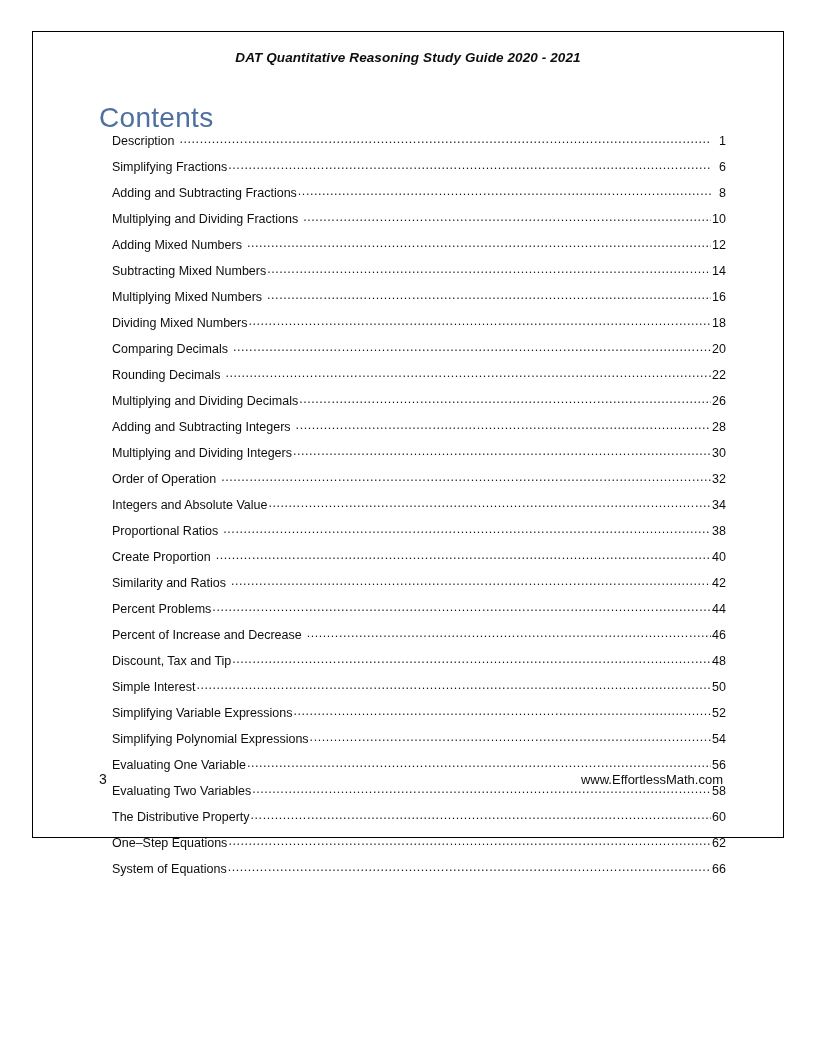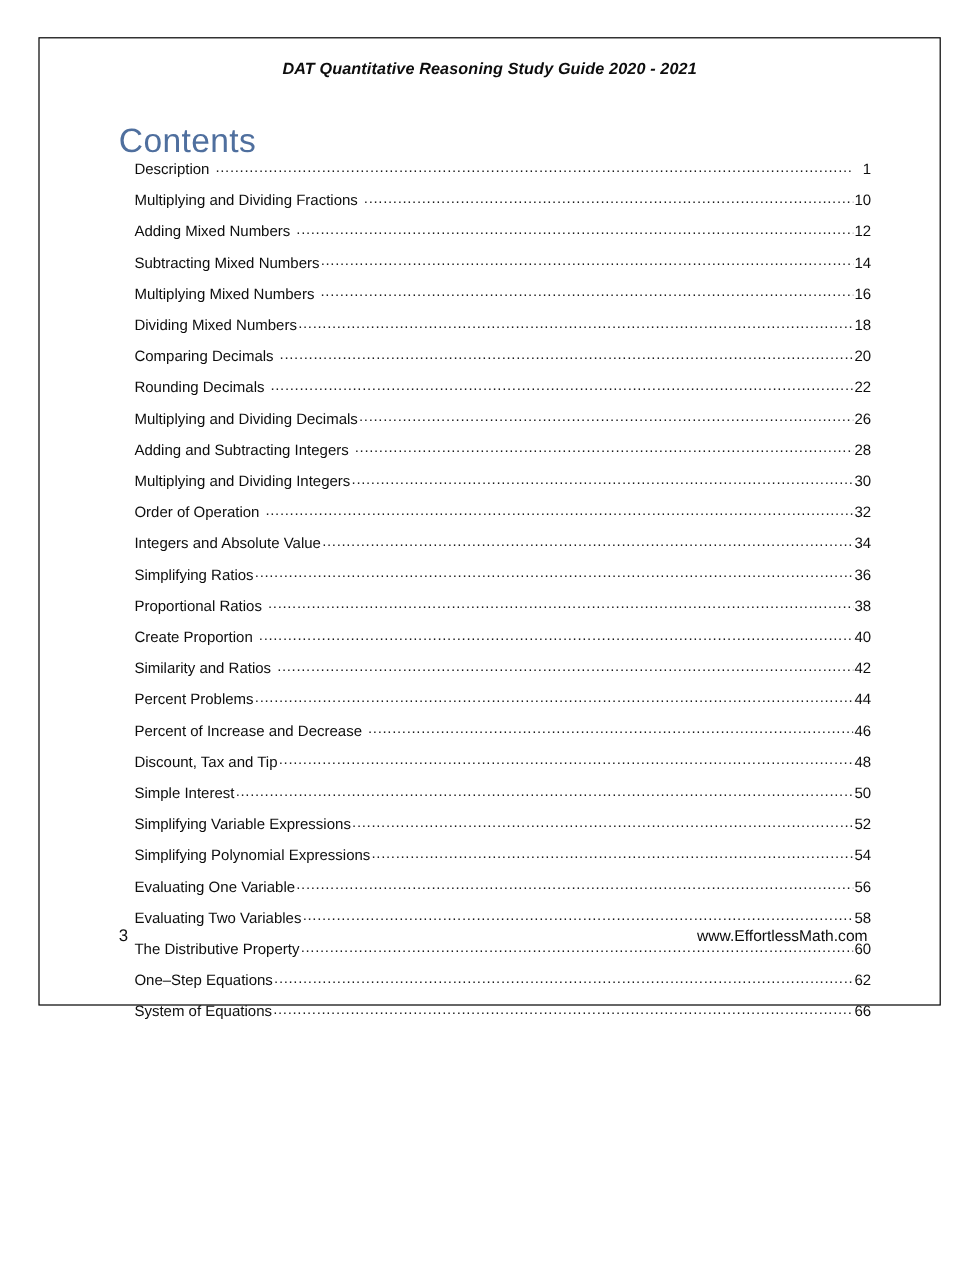--- a/index.html
+++ b/index.html
@@ -137,20 +137,30 @@
   <div id="doc-header">DAT Quantitative Reasoning Study Guide 2020 - 2021</div>
 
   <div id="contents-heading">Contents</div>
 
   <ul id="toc-list">
       <li class="toc-entry gap-before-leader">
         <span class="toc-title">Description</span>
         <span class="toc-leader"></span>
         <span class="toc-page">1</span>
       </li>
+      <li class="toc-entry">
+        <span class="toc-title">Simplifying Fractions</span>
+        <span class="toc-leader"></span>
+        <span class="toc-page">6</span>
+      </li>
+      <li class="toc-entry">
+        <span class="toc-title">Adding and Subtracting Fractions</span>
+        <span class="toc-leader"></span>
+        <span class="toc-page">8</span>
+      </li>
       <li class="toc-entry gap-before-leader">
         <span class="toc-title">Multiplying and Dividing Fractions</span>
         <span class="toc-leader"></span>
         <span class="toc-page">10</span>
       </li>
       <li class="toc-entry gap-before-leader">
         <span class="toc-title">Adding Mixed Numbers</span>
         <span class="toc-leader"></span>
         <span class="toc-page">12</span>
       </li>
@@ -196,25 +206,20 @@
       </li>
       <li class="toc-entry gap-before-leader">
         <span class="toc-title">Order of Operation</span>
         <span class="toc-leader"></span>
         <span class="toc-page">32</span>
       </li>
       <li class="toc-entry">
         <span class="toc-title">Integers and Absolute Value</span>
         <span class="toc-leader"></span>
         <span class="toc-page">34</span>
-      </li>
-      <li class="toc-entry">
-        <span class="toc-title">Simplifying Ratios</span>
-        <span class="toc-leader"></span>
-        <span class="toc-page">36</span>
       </li>
       <li class="toc-entry gap-before-leader">
         <span class="toc-title">Proportional Ratios</span>
         <span class="toc-leader"></span>
         <span class="toc-page">38</span>
       </li>
       <li class="toc-entry gap-before-leader">
         <span class="toc-title">Create Proportion</span>
         <span class="toc-leader"></span>
         <span class="toc-page">40</span>

